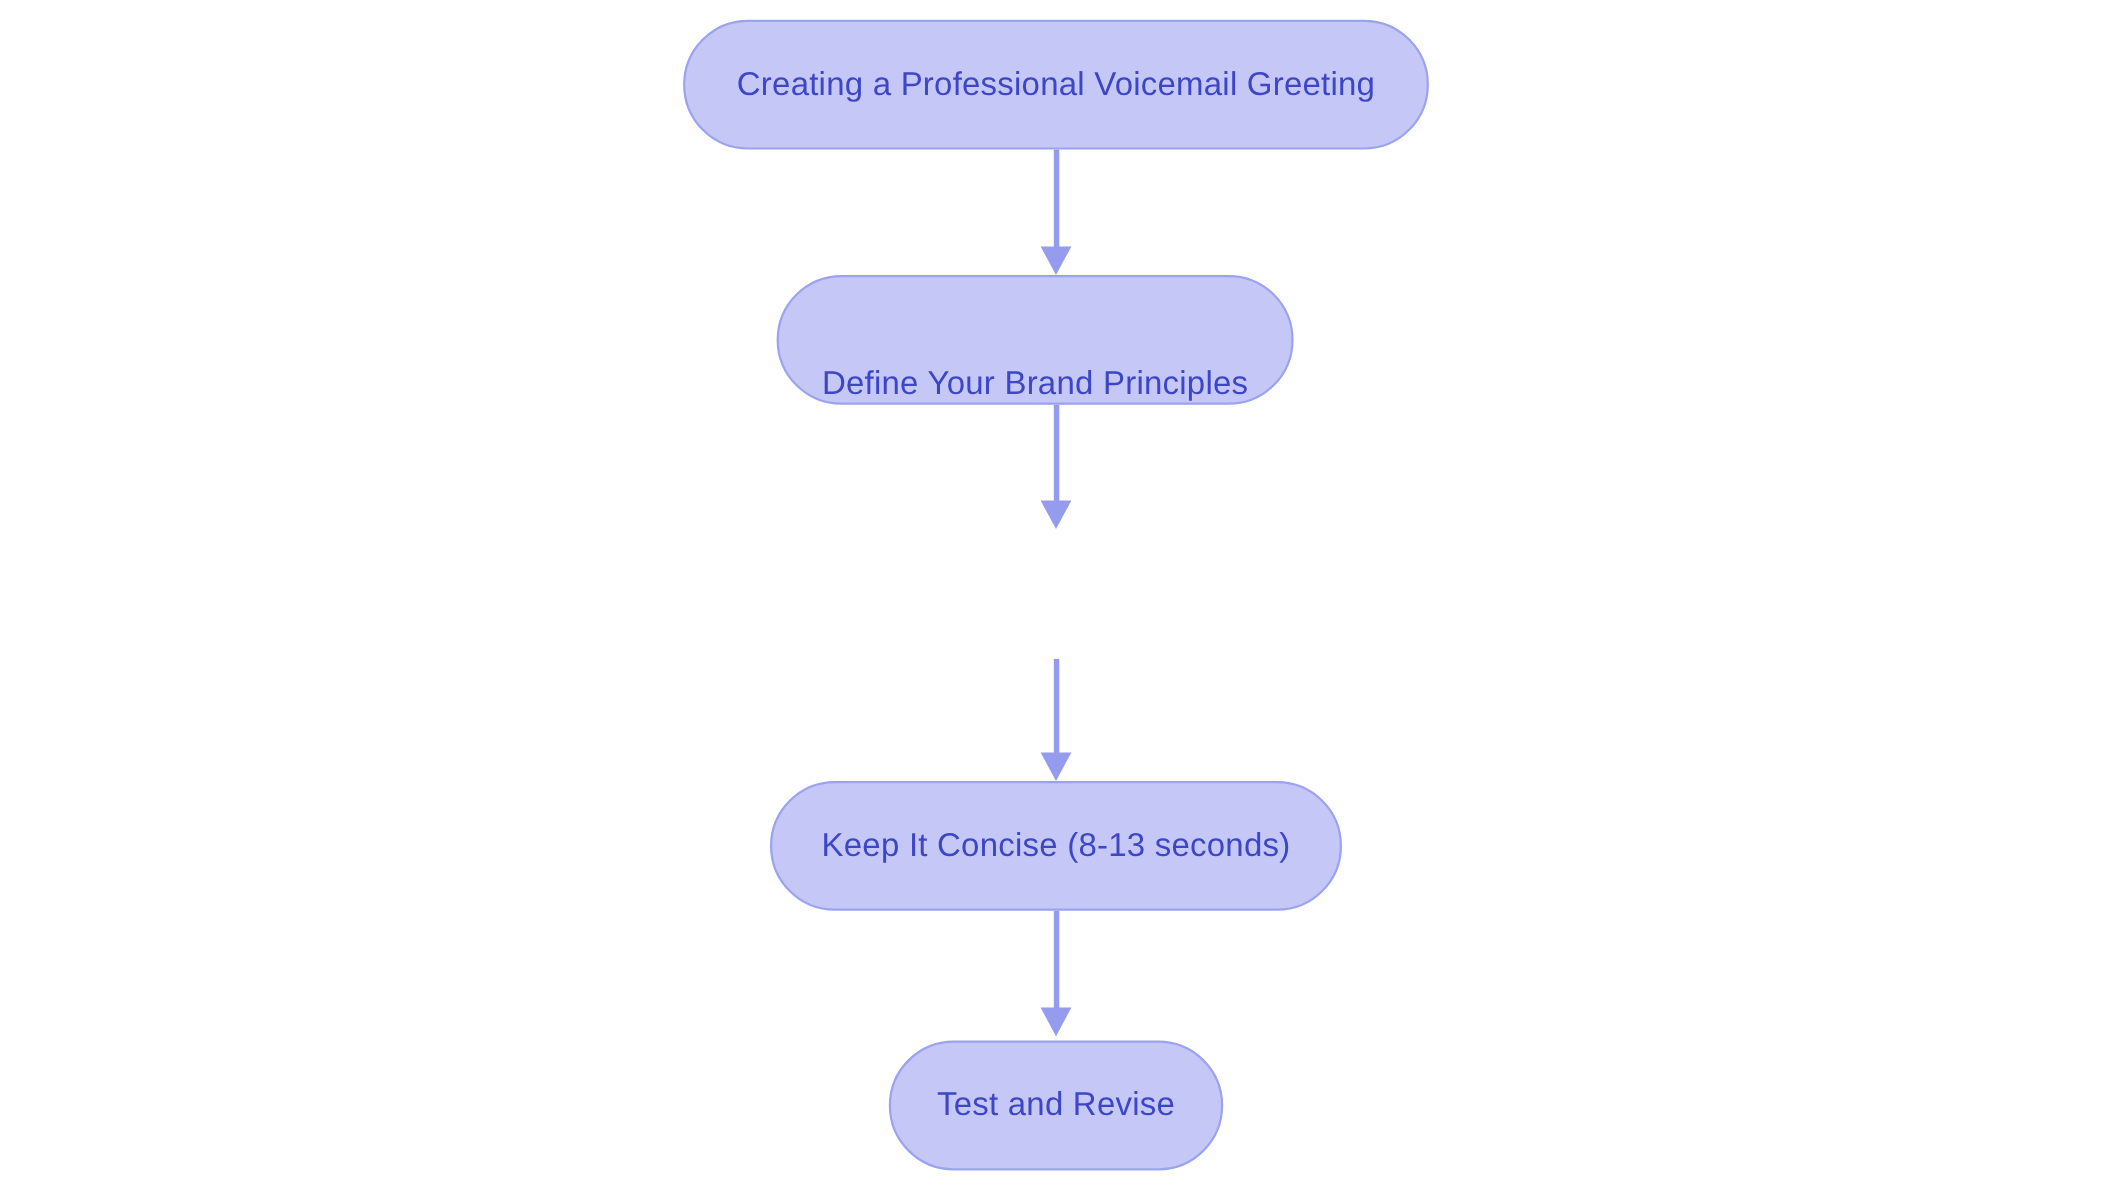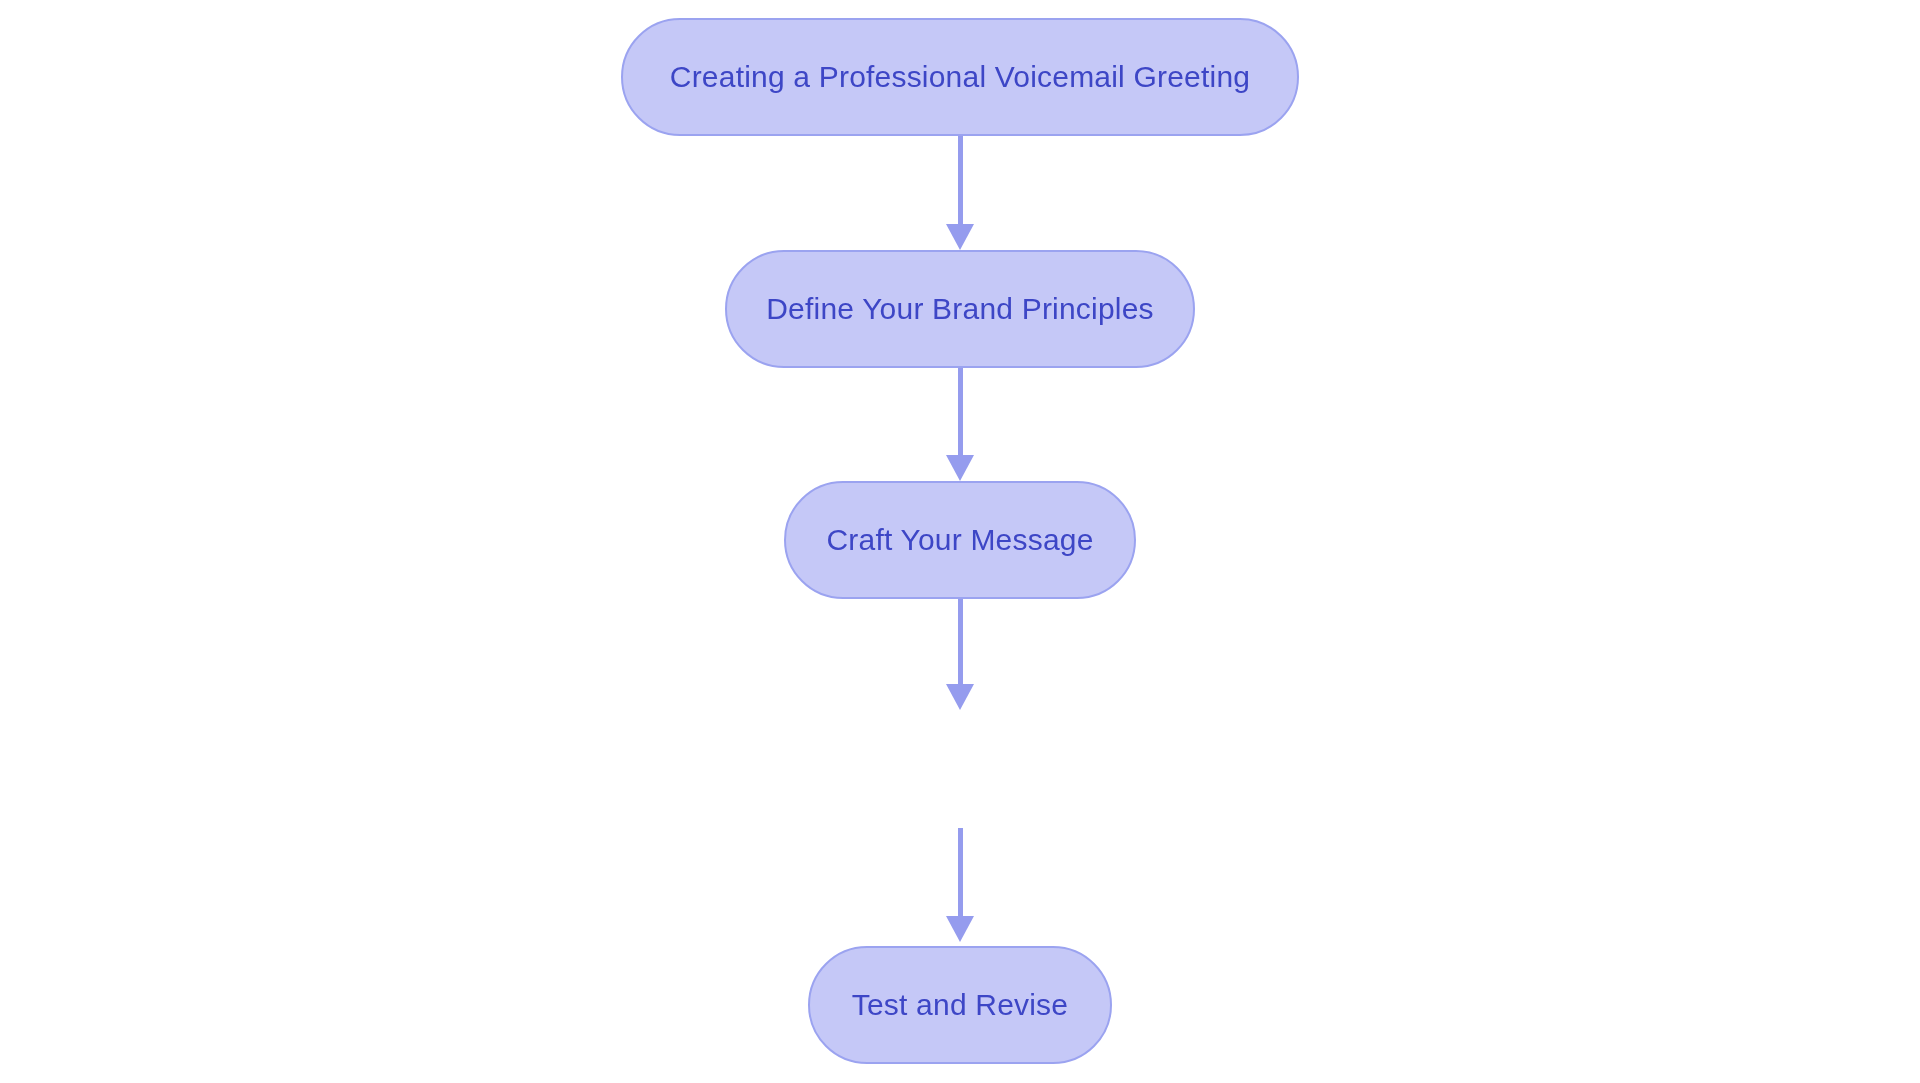--- a/index.html
+++ b/index.html
@@ -30,21 +30,21 @@
     text-align: center;
   }
   .node-label {
     font-size: 30px;
     font-weight: 400;
     letter-spacing: 0.2px;
     color: var(--node-text, #3d46c6);
     white-space: nowrap;
   }
   .n1 { left: 621px; top: 18px;  width: 678px; }
-  .n2 { left: 725px; top: 250px; width: 470px; }
+  .n2 { left: 706px; top: 250px; width: 470px; align-items: flex-end; }
   .n3 { left: 784px; top: 481px; width: 352px; }
   .n4 { left: 700px; top: 710px; width: 520px; }
   .n5 { left: 808px; top: 946px; width: 304px; }
 
   .arrow {
     position: absolute;
     left: 946px;
     width: 28px;
   }
   .a1 { top: 136px; height: 114px; }
@@ -87,29 +87,29 @@
 
   <div class="node n2">
     <span class="node-label">Define Your Brand Principles</span>
   </div>
 
   <div class="arrow a2">
     <div class="arrow-line"></div>
     <div class="arrow-head"></div>
   </div>
 
-  <div class="node n3">
-    <span class="node-label">Craft Your Message</span>
-  </div>
 
   <div class="arrow a3">
     <div class="arrow-line"></div>
     <div class="arrow-head"></div>
   </div>
 
+  <div class="node n4">
+    <span class="node-label">Keep It Concise (8-13 seconds)</span>
+  </div>
 
   <div class="arrow a4">
     <div class="arrow-line"></div>
     <div class="arrow-head"></div>
   </div>
 
   <div class="node n5">
     <span class="node-label">Test and Revise</span>
   </div>
 

